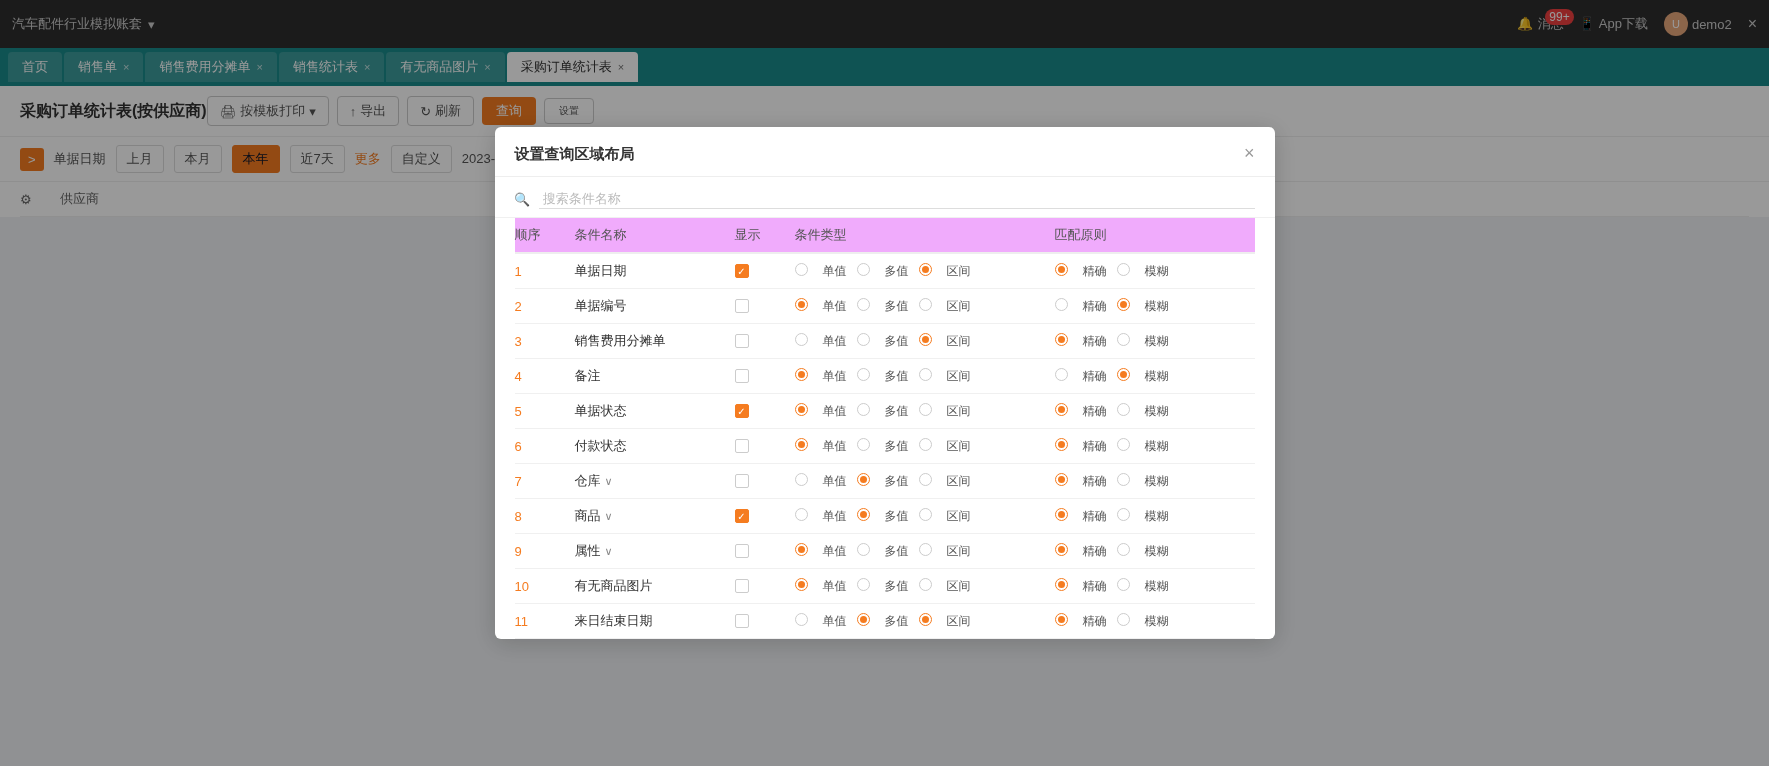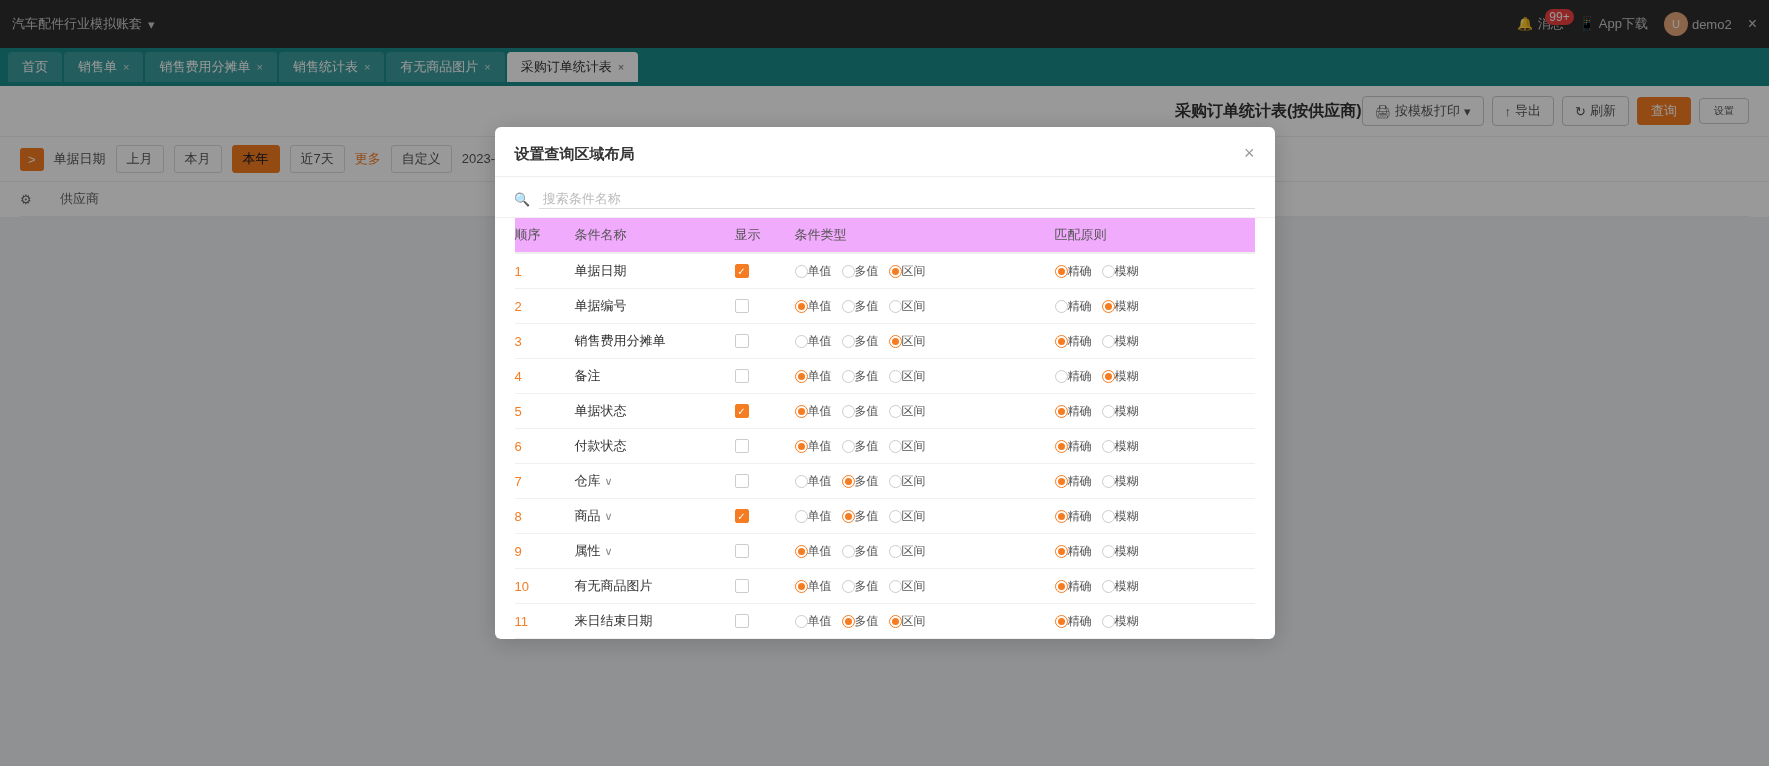--- a/index.html
+++ b/index.html
@@ -43,21 +43,21 @@
     }
     .tab-item.active { background: #fff; color: #333; }
     .tab-close { font-size: 11px; opacity: 0.7; }
 
     
     .page-header {
       background: #fff;
       padding: 10px 20px;
       display: flex;
       align-items: center;
-      justify-content: flex-end;
+      justify-content: flex-start;
       border-bottom: 1px solid #eee;
     }
     .page-title { font-size: 16px; font-weight: bold; color: #333; }
     .header-actions { display: flex; gap: 8px; align-items: center; }
     .btn-outline { border: 1px solid #ccc; background: #fff; padding: 5px 12px; border-radius: 4px; cursor: pointer; font-size: 13px; color: #555; display: flex; align-items: center; gap: 4px; }
     .btn-primary { background: #f57c20; color: #fff; border: none; padding: 5px 14px; border-radius: 4px; cursor: pointer; font-size: 13px; }
     .btn-secondary { background: #fff; color: #555; border: 1px solid #ccc; padding: 5px 14px; border-radius: 4px; cursor: pointer; font-size: 10px; }
 
     
     .filter-bar {
@@ -207,21 +207,21 @@
     }
     .custom-checkbox.checked {
       background: #f57c20;
       border-color: #f57c20;
       color: #fff;
       font-size: 10px;
     }
 
     
     .radio-group { display: flex; gap: 10px; align-items: center; flex-wrap: wrap; }
-    .radio-item { display: flex; align-items: center; gap: 0; cursor: pointer; font-size: 12px; color: #555; }
+    .radio-item { display: flex; align-items: flex-start; gap: 15px; cursor: pointer; font-size: 12px; color: #555; }
     .radio-circle {
       width: 13px; height: 13px;
       border-radius: 50%;
       border: 1px solid #ccc;
       display: inline-flex;
       align-items: center;
       justify-content: center;
     }
     .radio-circle.selected {
       border-color: #f57c20;

